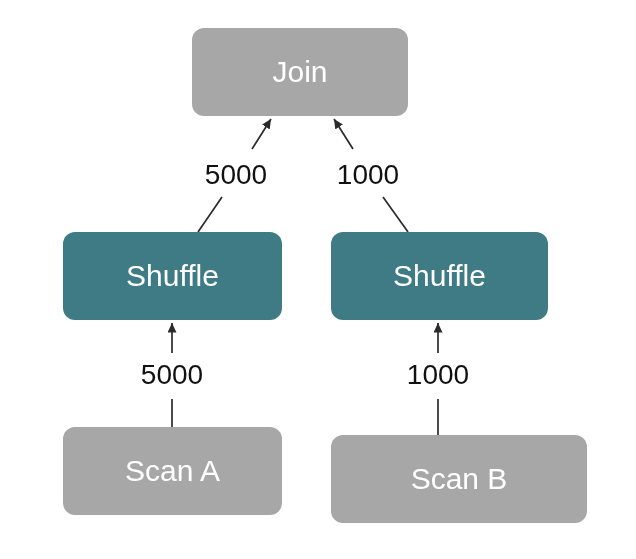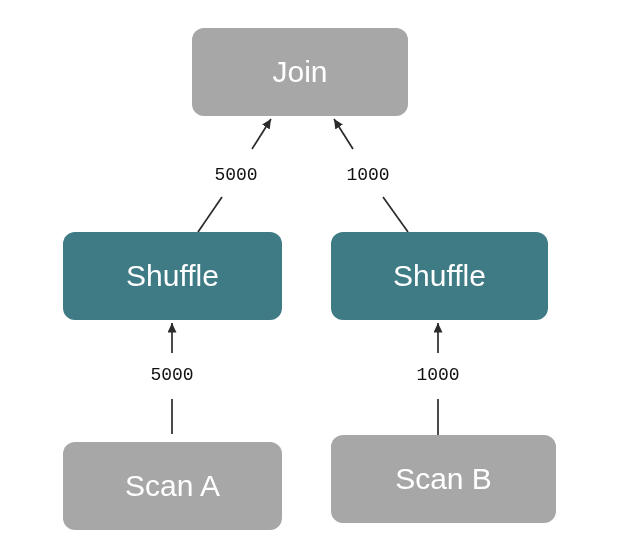--- a/index.html
+++ b/index.html
@@ -45,30 +45,29 @@
     justify-content: center;
     color: var(--node-text);
     font-size: 30px;
     line-height: 1;
   }
   .node.gray { background: var(--node-gray); }
   .node.teal { background: var(--node-teal); align-items: center; }
   .node-join      { left: 192px; top: 28px;  width: 216px; height: 88px; }
   .node-shuffle-l { left: 63px;  top: 232px; width: 219px; height: 88px; }
   .node-shuffle-r { left: 331px; top: 232px; width: 217px; height: 88px; }
-  .node-scan-a    { left: 63px;  top: 442px; width: 219px; height: 88px; }
-  .node-scan-b    { left: 331px; top: 435px; width: 225px; height: 88px; }
+  .node-scan-a    { left: 63px;  top: 427px; width: 219px; height: 88px; }
+  .node-scan-b    { left: 331px; top: 435px; width: 256px; height: 88px; }
   .edge-label {
     position: absolute;
     transform: translate(-50%, -50%);
-    font-size: 18px;
+    font-size: 28px;
     color: var(--edge-label-text);
     white-space: nowrap;
     line-height: 1;
-    font-family: Liberation Mono, monospace;
   }
   .lbl-upper-left  { left: 236px; top: 175px; }
   .lbl-upper-right { left: 368px; top: 175px; }
   .lbl-lower-left  { left: 172px; top: 375px; }
   .lbl-lower-right { left: 438px; top: 375px; }
 </style>
 </head>
 <body>
 
 <div class="canvas">

